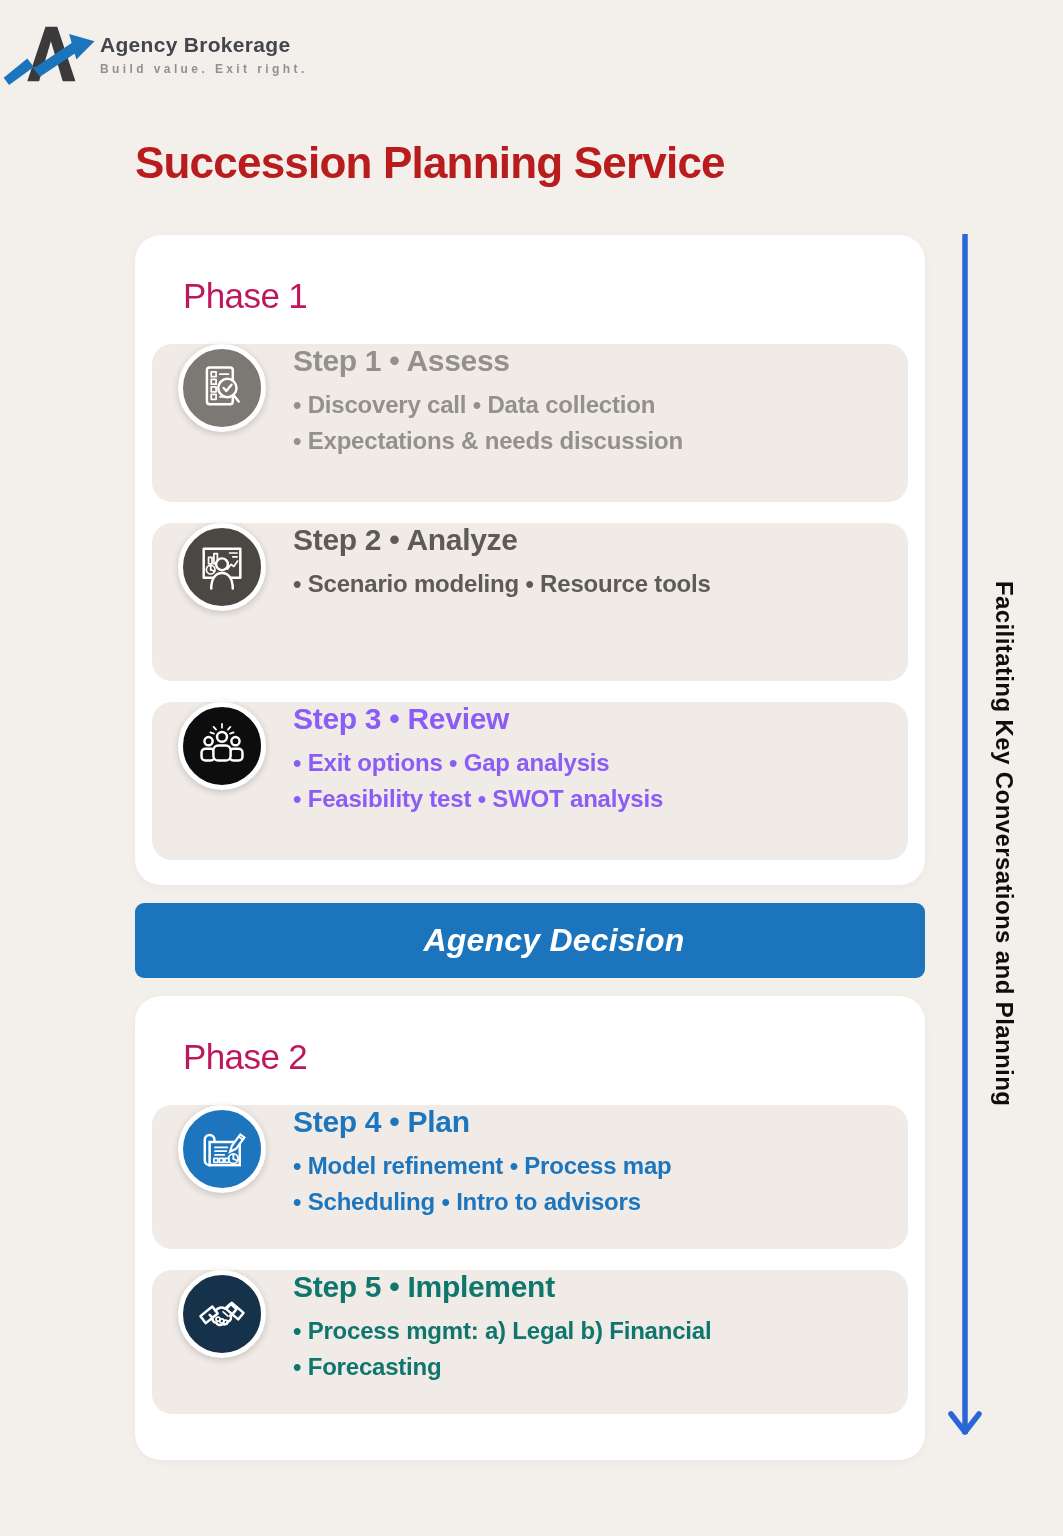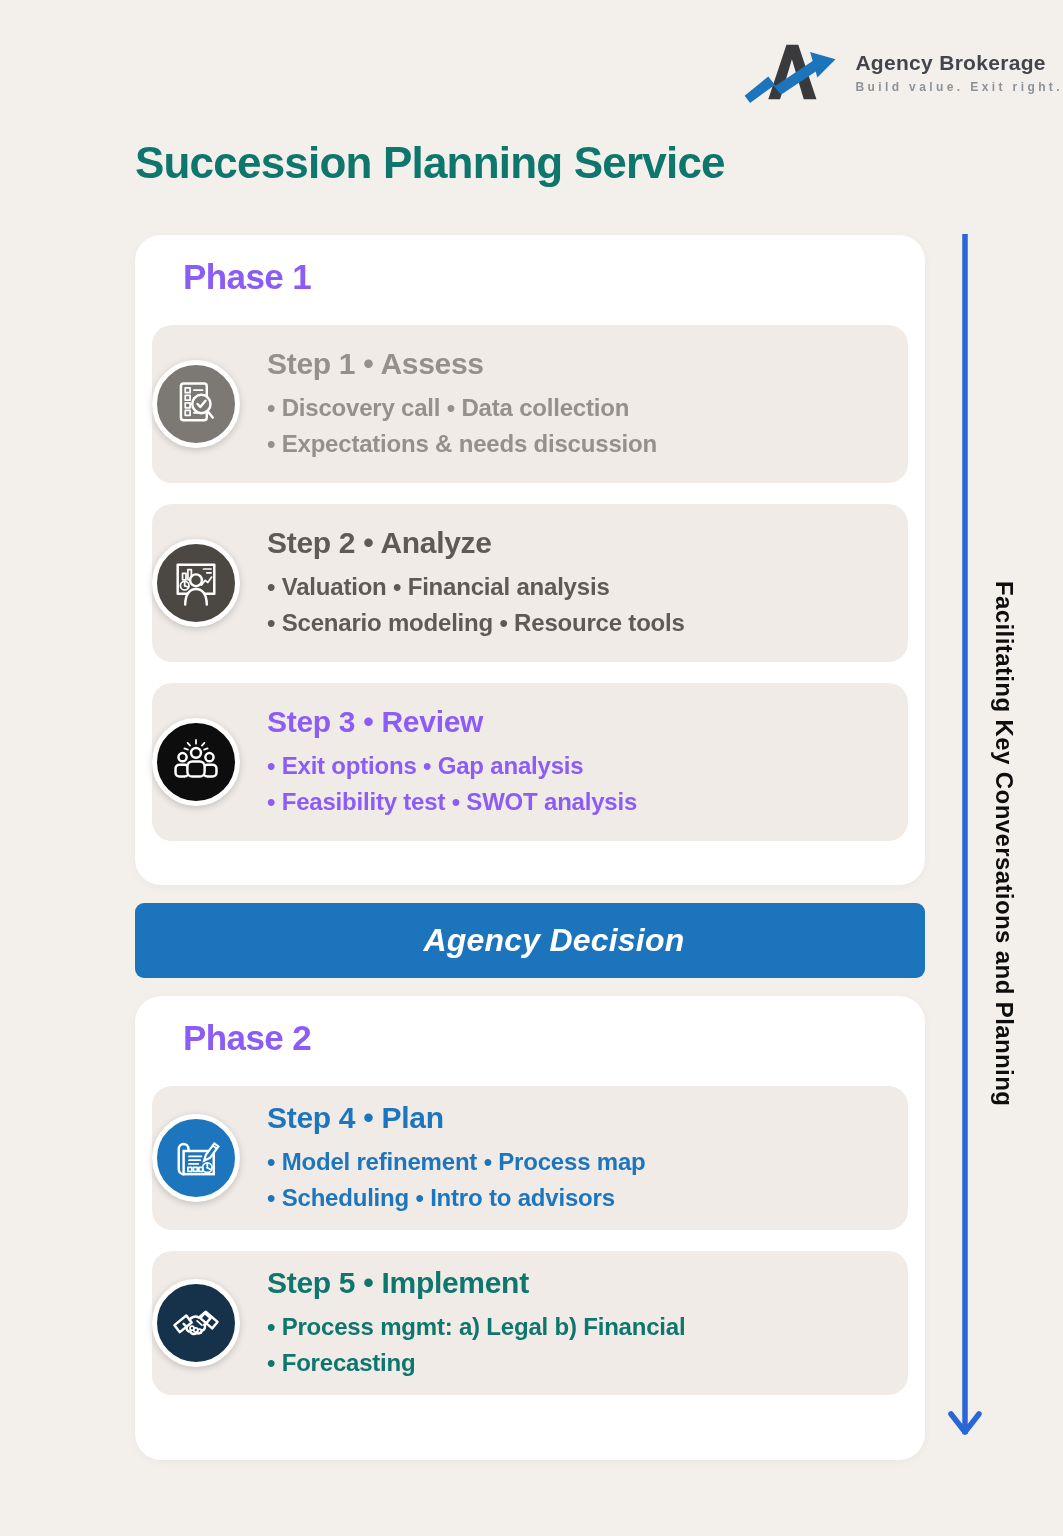--- a/index.html
+++ b/index.html
@@ -1,34 +1,34 @@
 <!DOCTYPE html>
 <html><head>
 <meta charset="utf-8">
 <style>
   * { margin:0; padding:0; box-sizing:border-box; }
   body { font-family:"Liberation Sans", sans-serif; background:#f3f0ec; }
   .page { position:relative; width:1063px; height:1536px; background:#f3f0ec; overflow:hidden; }
 
   
-  .logo { position:absolute; top:38px; left:0; width:100%; display:flex; justify-content:flex-end; align-items:center; gap:14px; }
+  .logo { position:absolute; top:20px; left:0; width:100%; display:flex; justify-content:flex-start; align-items:center; }
   .logo-mark { width:100px; height:68px; flex:0 0 auto; }
   .logo-name { font-size:21px; color:#42464a; font-weight:700; letter-spacing:0.3px; }
   .logo-tagline { font-size:12px; color:#8d9296; letter-spacing:3.4px; margin-top:5px; font-weight:600; }
 
-  .page-title { position:absolute; left:135px; top:138px; font-size:44px; font-weight:800; color:#0f766e; letter-spacing:-0.8px; }
+  .page-title { position:absolute; left:135px; top:138px; font-size:44px; font-weight:800; color:#b91c1c; letter-spacing:-0.8px; }
 
   
   .phase { position:absolute; left:135px; width:790px; background:#ffffff; border-radius:26px; box-shadow:0 2px 8px rgba(0,0,0,0.04); }
   .phase-1 { top:235px; height:650px; }
   .phase-2 { top:996px; height:464px; }
-  .phase-label { font-size:35px; font-weight:700; color:#8b5cf6; margin:22px 0 28px 48px; letter-spacing:-0.6px; }
-
-  
-  .card { position:relative; margin:8px 17px 21px 17px; height:158px; background:#f0ebe6; border-radius:20px; display:flex; align-items:center; gap:27px; }
+  .phase-label { font-size:35px; font-weight:400; color:#be185d; margin:41px 0 28px 48px; letter-spacing:-0.6px; }
+
+  
+  .card { position:relative; margin:8px 17px 21px 17px; height:158px; background:#f0ebe6; border-radius:20px; display:flex; padding-left:26px; gap:27px; }
   .phase-2 .card { height:144px; }
   .icon-circle { width:88px; height:88px; border-radius:50%; border:5px solid #ffffff; box-shadow:0 2px 7px rgba(0,0,0,0.18); display:flex; align-items:center; justify-content:center; flex:0 0 auto; }
   .icon-circle svg { width:56px; height:56px; }
   .step-title { font-size:30px; font-weight:800; letter-spacing:-0.3px; margin-bottom:9px; }
   .bullet { font-size:24px; font-weight:700; line-height:36px; letter-spacing:-0.2px; }
 
   .c-step1 .icon-circle { background:#7c7974; }
   .c-step1 .step-title, .c-step1 .bullet { color:#94908b; }
   .c-step2 .icon-circle { background:#4b4743; }
   .c-step2 .step-title, .c-step2 .bullet { color:#5e5a56; }
@@ -108,21 +108,20 @@
           <line class="st thin" x1="15.5" y1="28.5" x2="19" y2="30"></line>
           <line class="st thin" x1="33" y1="13" x2="40" y2="13"></line>
           <line class="st thin" x1="36" y1="16.5" x2="40" y2="16.5"></line>
           <polyline class="st thin" points="31,28 34.5,23.5 37,25.5 40.5,20.5"></polyline>
           <circle cx="26" cy="23.5" r="5.5" fill="#4b4743" stroke="#ffffff" stroke-width="2.3"></circle>
           <path d="M16,46 C16,36 20.5,31.5 26,31.5 C31.5,31.5 36,36 36,46" fill="#4b4743" stroke="#ffffff" stroke-width="2.3" stroke-linecap="round"></path>
         </svg>
       </div>
       <div>
         <div class="step-title">Step 2 • Analyze</div>
-        <div class="bullet">• Valuation • Financial analysis</div>
         <div class="bullet">• Scenario modeling • Resource tools</div>
       </div>
     </div>
 
     <div class="card c-step3">
       <div class="icon-circle">
         <svg viewBox="0 0 52 52">
           <line class="st thin" x1="26" y1="9" x2="26" y2="5.5"></line>
           <line class="st thin" x1="20.5" y1="10.8" x2="18.2" y2="8.2"></line>
           <line class="st thin" x1="31.5" y1="10.8" x2="33.8" y2="8.2"></line>

